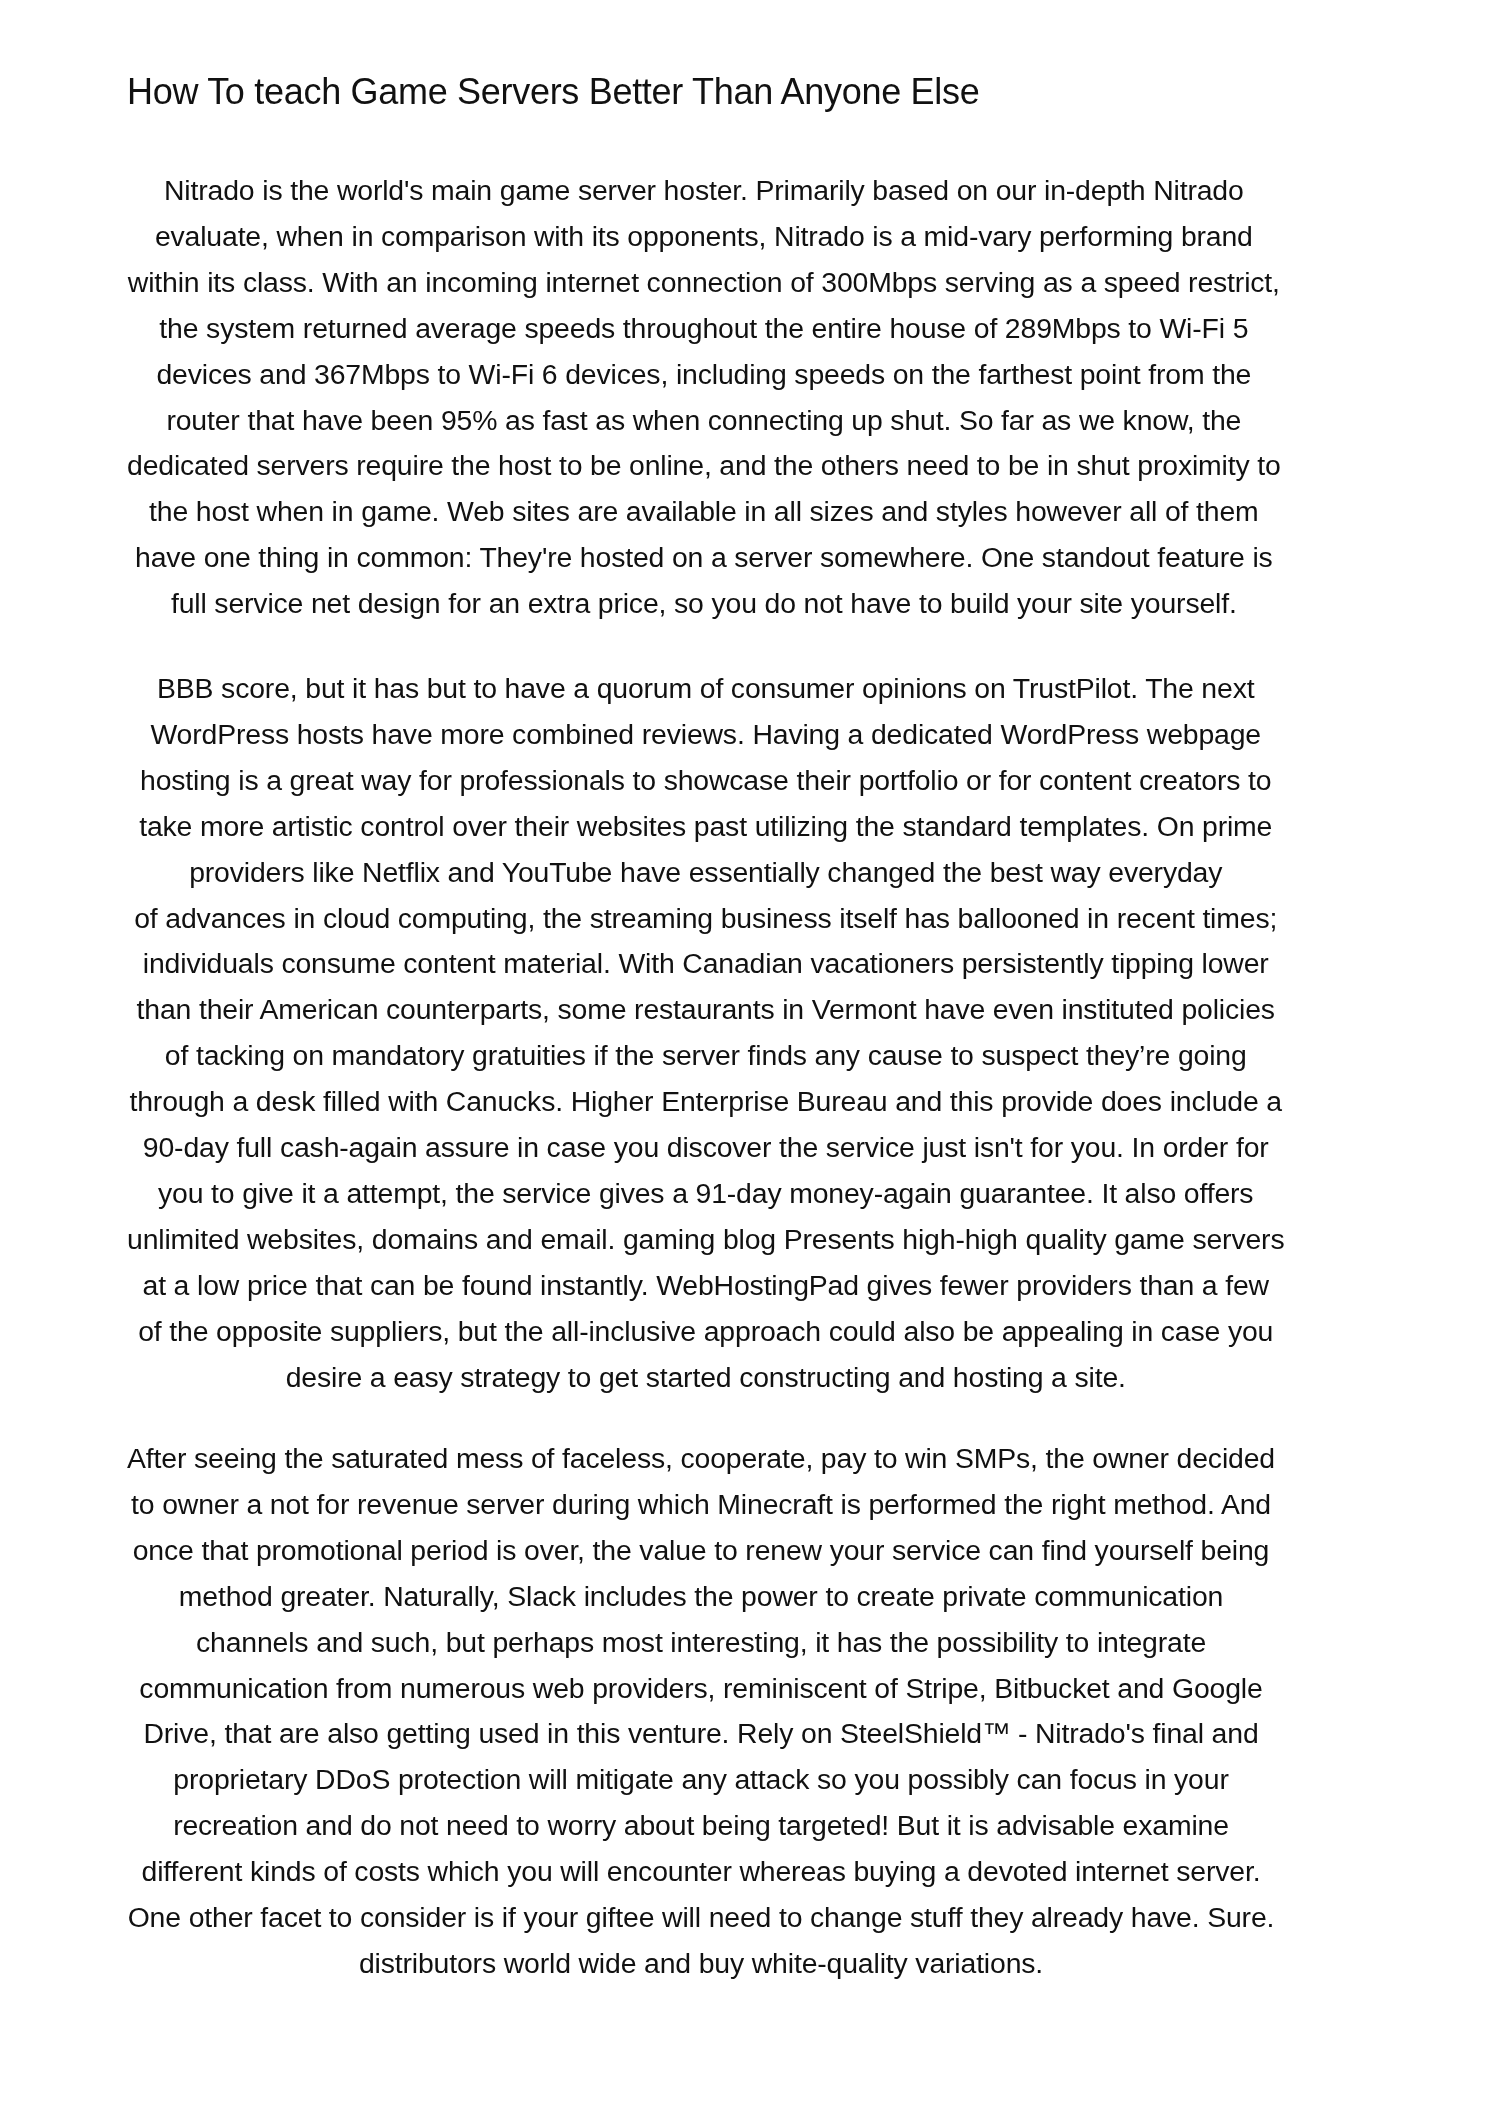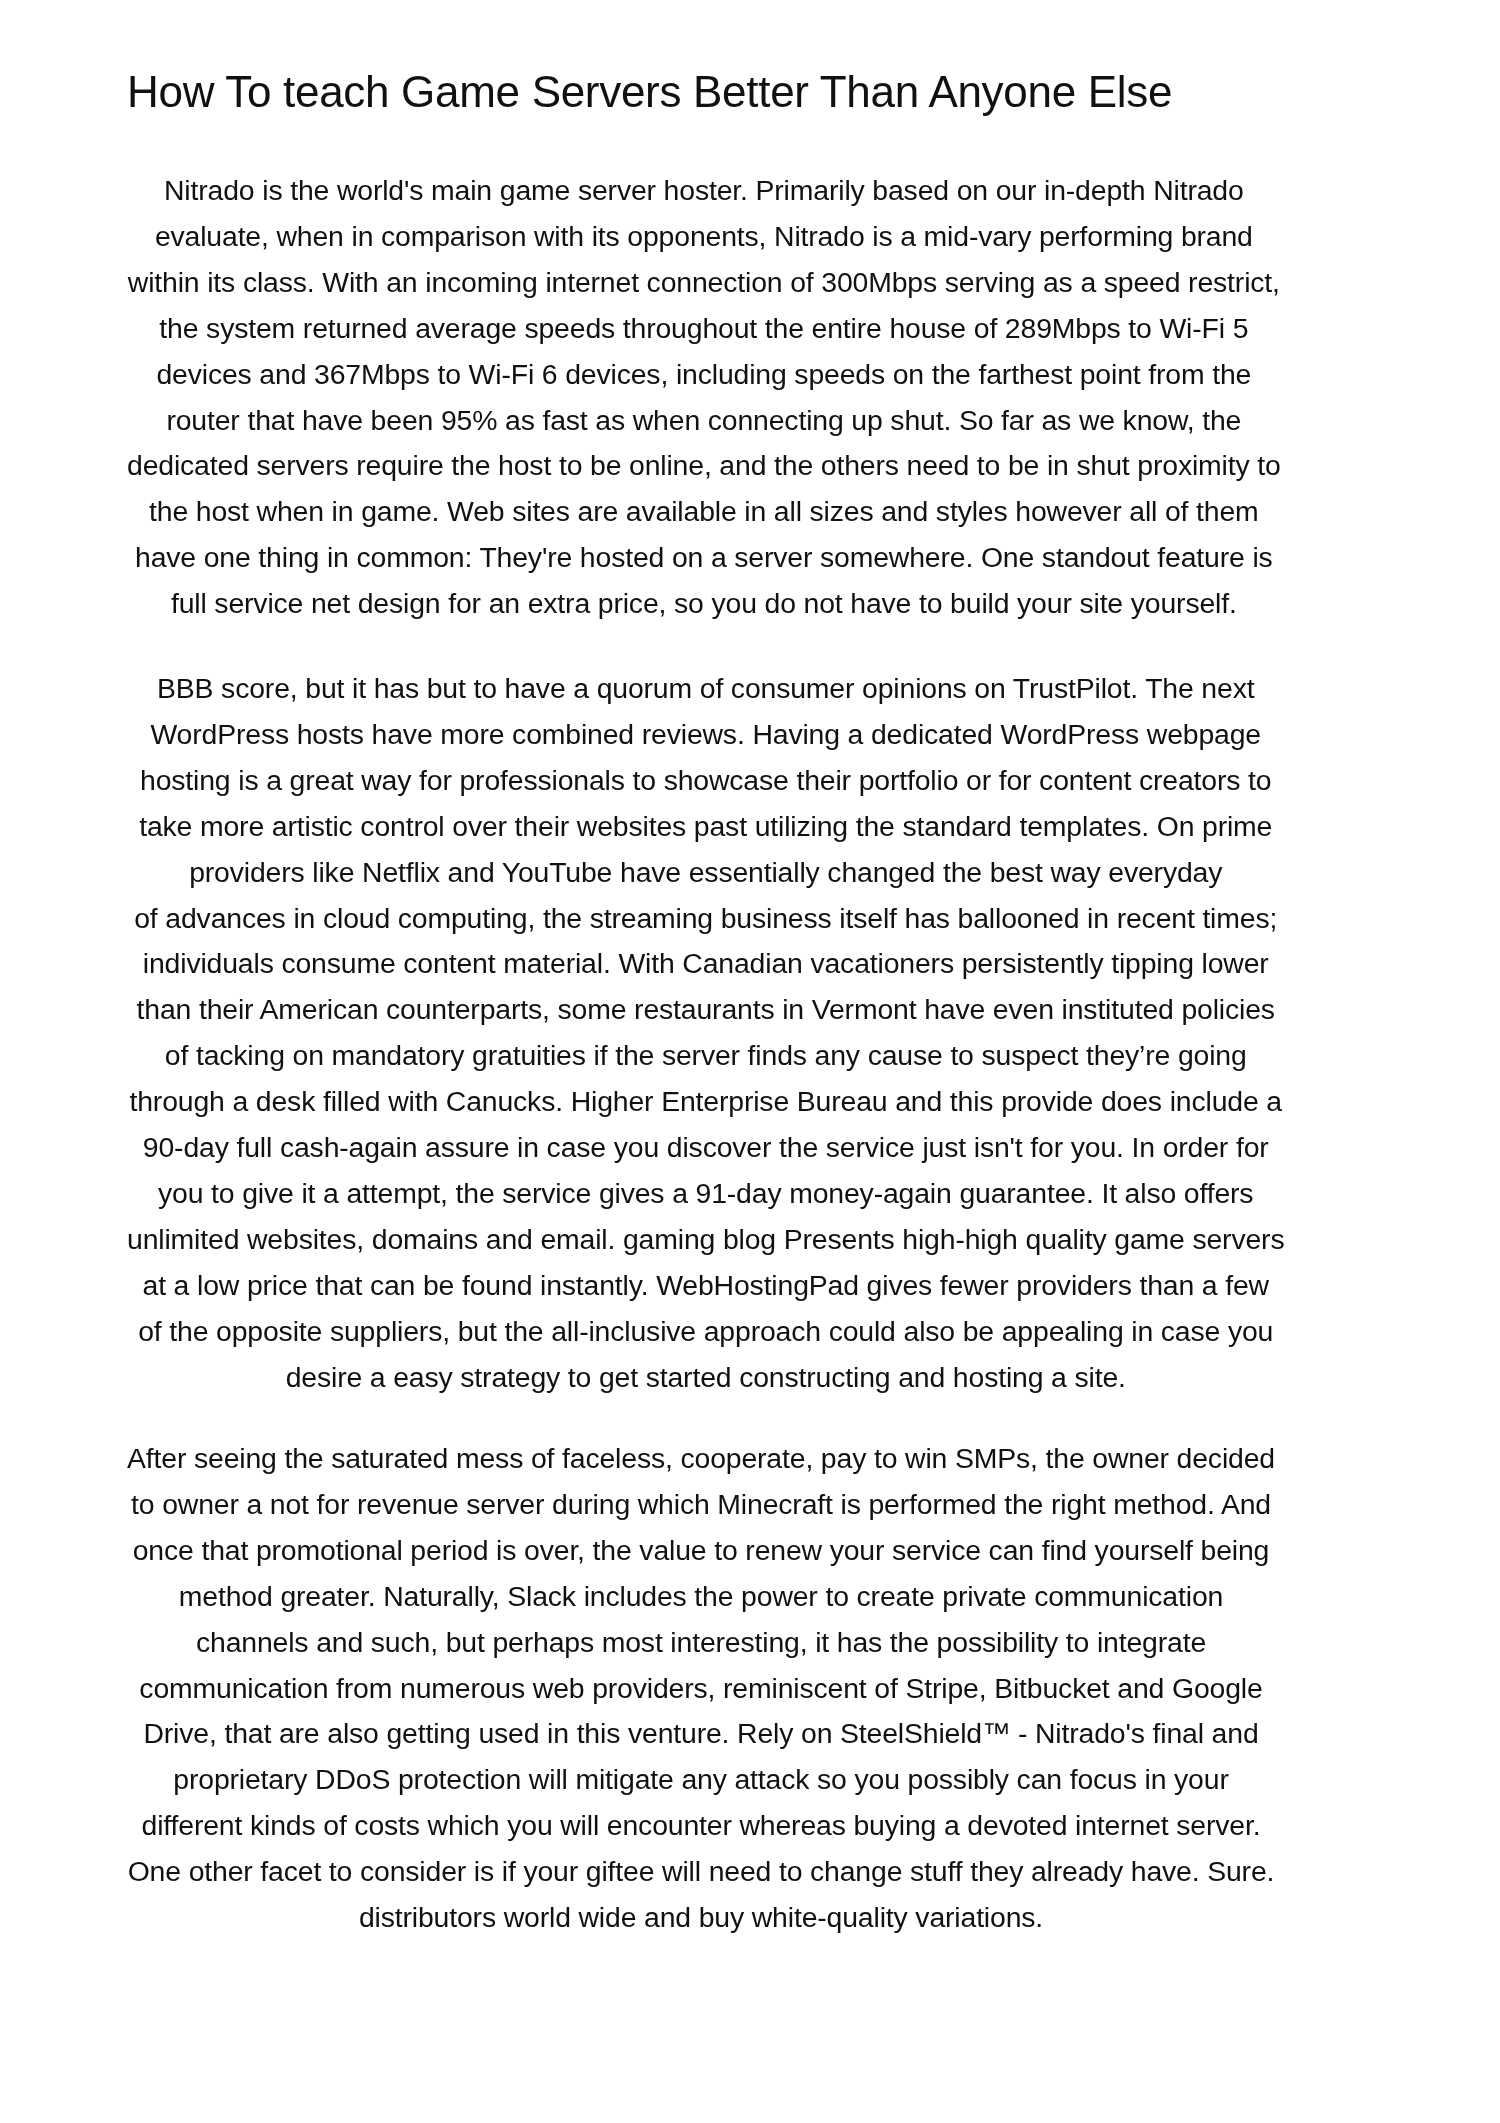--- a/index.html
+++ b/index.html
@@ -1,20 +1,20 @@
 <!DOCTYPE html>
 <html><head>
 <meta charset="utf-8">
 <style>
   html, body { margin: 0; padding: 0; background: #ffffff; }
   body { width: 1500px; height: 2123px; position: relative; overflow: hidden;
          font-family: "Liberation Sans", sans-serif; color: #111111; }
   .page { position: absolute; left: 0; top: 0; width: 1500px; height: 2123px; }
   .title { position: absolute; left: 127px; top: 64px; margin: 0;
-           font-weight: normal; font-size: 44px; line-height: 56px; letter-spacing: -0.3px;
+           font-weight: normal; font-size: 36px; line-height: 56px; letter-spacing: -0.3px;
            white-space: nowrap; color: #111; }
   .para { position: absolute; left: 127px; margin: 0; font-size: 28.4px; line-height: 45.9px;
           letter-spacing: -0.15px; color: #111; text-align: center; }
   .line { display: block; white-space: nowrap; }
   #p1 { top: 168px; }
   #p2 { top: 666px; }
   #p3 { top: 1436px; }
 </style>
 </head>
 <body>
@@ -56,17 +56,18 @@
 
   <p class="para" id="p3">
     <span class="line">After seeing the saturated mess of faceless, cooperate, pay to win SMPs, the owner decided</span>
     <span class="line">to owner a not for revenue server during which Minecraft is performed the right method. And</span>
     <span class="line">once that promotional period is over, the value to renew your service can find yourself being</span>
     <span class="line">method greater. Naturally, Slack includes the power to create private communication</span>
     <span class="line">channels and such, but perhaps most interesting, it has the possibility to integrate</span>
     <span class="line">communication from numerous web providers, reminiscent of Stripe, Bitbucket and Google</span>
     <span class="line">Drive, that are also getting used in this venture. Rely on SteelShield™ - Nitrado's final and</span>
     <span class="line">proprietary DDoS protection will mitigate any attack so you possibly can focus in your</span>
+    <span class="line">recreation and do not need to worry about being targeted! But it is advisable examine</span>
     <span class="line">different kinds of costs which you will encounter whereas buying a devoted internet server.</span>
     <span class="line">One other facet to consider is if your giftee will need to change stuff they already have. Sure.</span>
     <span class="line">distributors world wide and buy white-quality variations.</span>
   </p>
 </div>
 
 </body></html>

